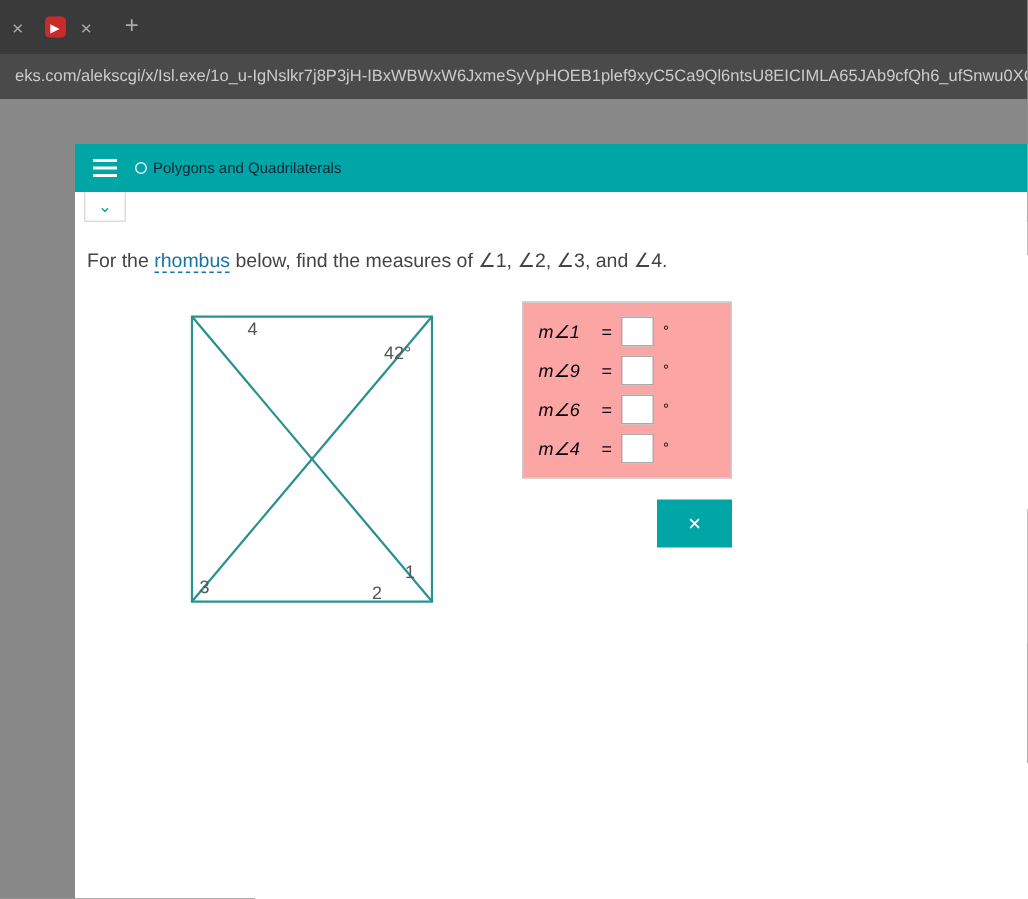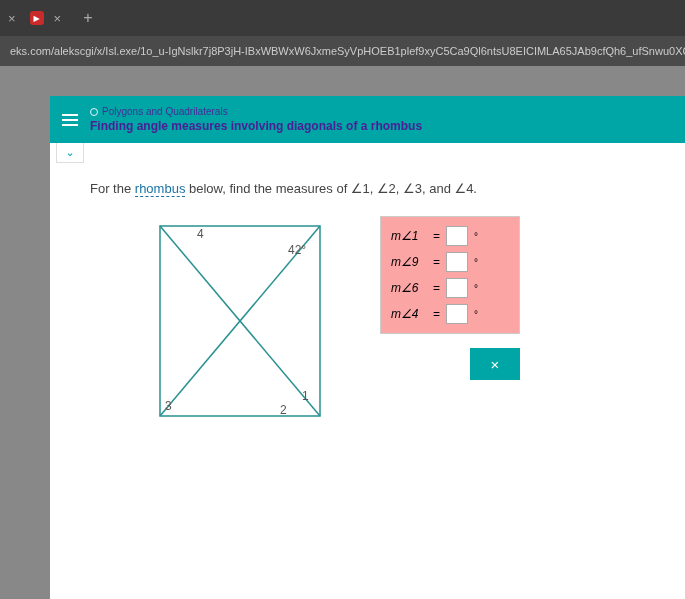--- a/index.html
+++ b/index.html
@@ -70,21 +70,21 @@
       height: calc(100% - 66px);
     }
     .app-container {
       background: #fff;
       height: 100%;
       display: flex;
       flex-direction: column;
     }
     .header {
       background: #00a5a5;
-      color: #4c1d95;
+      color: #0f172a;
       padding: 10px 12px;
       display: flex;
       align-items: center;
       gap: 12px;
     }
     .menu-icon {
       display: flex;
       flex-direction: column;
       gap: 3px;
       cursor: pointer;
@@ -125,21 +125,21 @@
       justify-content: center;
       margin-left: 6px;
       border: 1px solid #ddd;
       border-top: none;
     }
     .chevron-down {
       color: #00a5a5;
       font-size: 11px;
     }
     .question-area {
-      padding: 18px 40px;
+      padding: 18px 8px;
       background: #fff;
     }
     .question-text {
       font-size: 13px;
       color: #444;
       margin-bottom: 20px;
     }
     .link {
       color: #1a73a5;
       border-bottom: 1px dashed #1a73a5;
@@ -228,21 +228,20 @@
       <div class="menu-icon">
         <span></span>
           <span></span>
           <span></span>
       </div>
       <div class="header-text">
         <div class="breadcrumb">
           <span class="breadcrumb-dot"></span>
           <span>Polygons and Quadrilaterals</span>
         </div>
-        <div class="topic-title">Finding angle measures involving diagonals of a rhombus</div>
       </div>
     </div>
 
     <div class="expand-tab">
       <span class="chevron-down">⌄</span>
     </div>
 
     <div class="question-area">
       <p class="question-text">
         <span>For the </span><span class="link">rhombus</span><span> below, find the measures of </span><span>∠1, ∠2, ∠3, and ∠4.</span>

